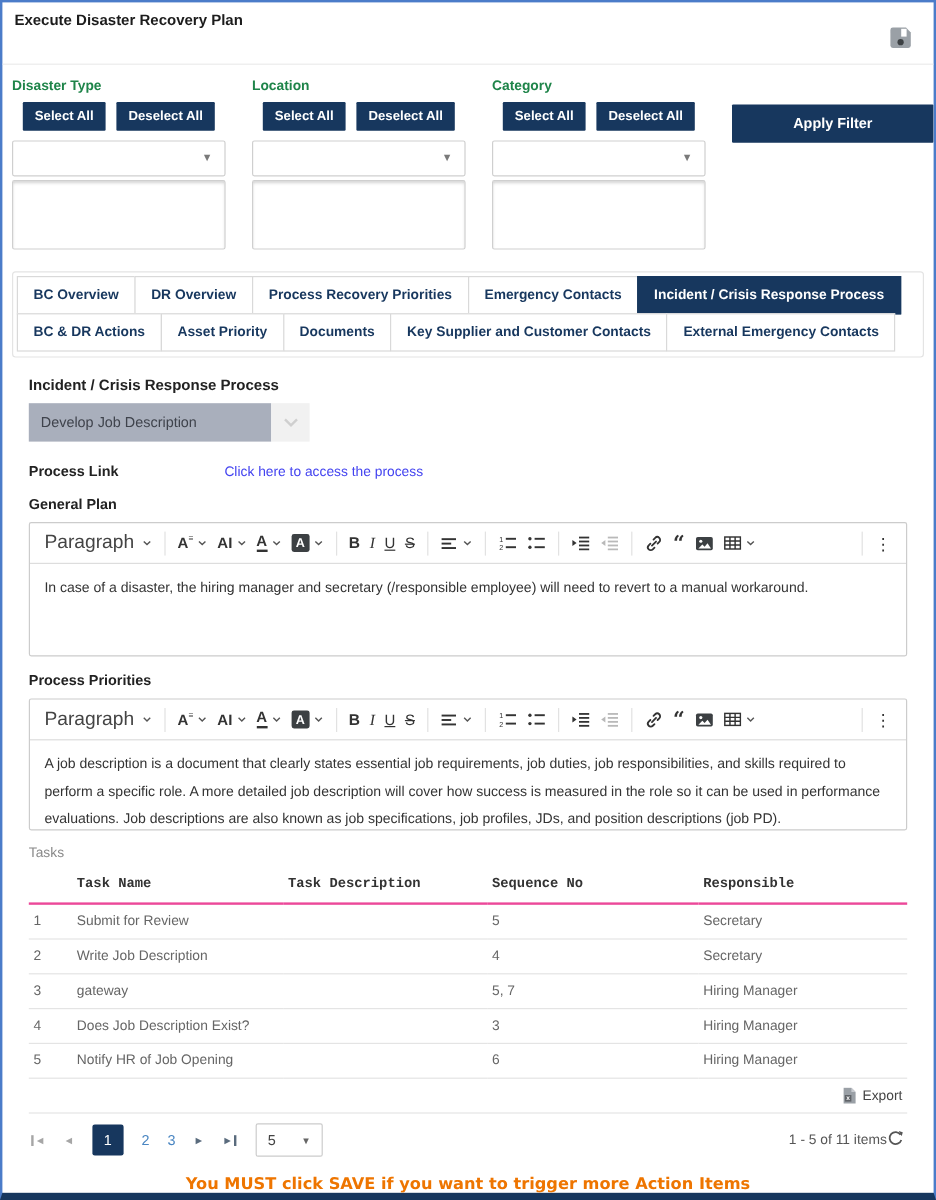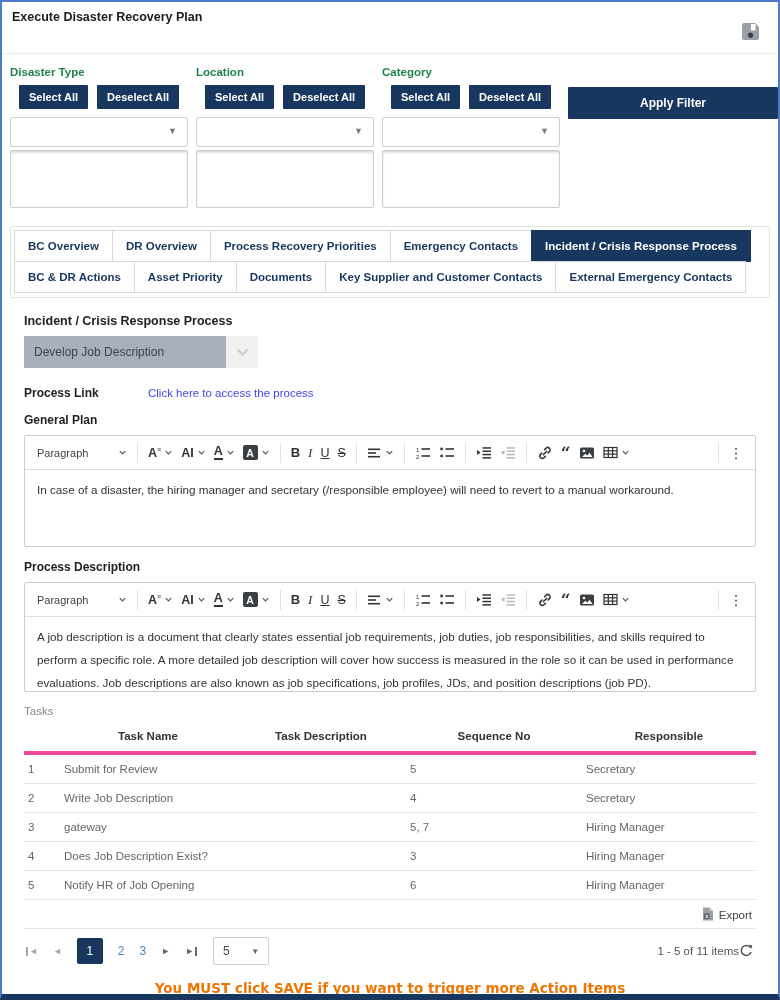--- a/index.html
+++ b/index.html
@@ -7,21 +7,21 @@
   body { font-family:"Liberation Sans", sans-serif; width:780px; }
   .page {
     width:780px; height:1000px; overflow:hidden; background:#fff;
     border:2px solid #4b7cc9; border-bottom:6px solid #17375e;
   }
   
   .header { position:relative; height:52px; border-bottom:1px solid #ececec; padding:8px 10px; }
   .title { font-size:12.5px; font-weight:bold; color:#1c1c1c; }
   .save-btn { position:absolute; right:16px; top:18px; cursor:pointer; }
   
-  .filters { display:flex; padding:12px 0 10px 8px; gap:8px; }
+  .filters { display:flex; padding:12px 0 10px 8px; gap:22px; }
   .fgroup { width:178px; }
   .flabel { color:#1e8449; font-weight:bold; font-size:11.5px; }
   .fbtns { display:flex; justify-content:center; gap:9px; margin:7px 0 8px; }
   .btn-navy { background:#17375e; color:#fff; border:none; font-size:11px; font-weight:bold;
     padding:6px 10px; border-radius:1px; font-family:inherit; cursor:pointer; }
   .fselect { height:30px; border:1px solid #cfcfcf; border-radius:2px; position:relative; background:#fff; }
   .fcaret { position:absolute; right:10px; top:8px; font-size:9px; color:#7a7a7a; }
   .flist { height:58px; border:1px solid #cfcfcf; border-radius:2px; margin-top:3px;
     box-shadow: inset 0 2px 3px -1px rgba(0,0,0,.22); background:#fff; }
   .apply-col { flex:1; padding-top:21px; padding-right:0; }
@@ -31,48 +31,48 @@
     display:flex; flex-wrap:wrap; }
   .tab { border:1px solid #d9d9d9; background:#fff; color:#17375e; font-weight:bold; font-size:11.5px;
     padding:9px 13px; margin:-1px 0 0 -1px; cursor:pointer; white-space:nowrap; }
   .tab.active { background:#17375e; color:#fff; border-color:#17375e; }
   
   .main { padding:0 22px; }
   .sec-heading { font-size:12.5px; font-weight:bold; color:#222; margin-top:16px; }
   .dis-select { display:flex; width:234px; height:32px; margin-top:8px; cursor:default; }
   .dis-value { flex:1; background:#a9afbc; color:#3f434c; font-size:12px; padding:9px 10px; }
   .dis-caret { width:32px; background:#f1f1f1; display:flex; align-items:center; justify-content:center; }
-  .plink-row { display:flex; align-items:baseline; margin-top:18px; }
+  .plink-row { display:flex; align-items:baseline; margin-top:18px;gap:39px; }
   .plink-label { font-weight:bold; font-size:12px; color:#222; width:124px; }
   .plink { color:#4343f0; font-size:11.5px; text-decoration:none; cursor:pointer; }
   .block-label { font-weight:bold; font-size:12px; color:#222; margin-top:13px; }
   
   .editor { border:1px solid #ccc; border-radius:2px; margin-top:8px; background:#fff; }
   .toolbar { display:flex; align-items:center; height:34px; padding:0 8px; border-bottom:1px solid #ddd; color:#333; }
   .tsep { width:1px; height:20px; background:#e2e2e2; margin:0 6px; flex:none; }
   .tbtn { display:flex; align-items:center; gap:3px; padding:2px 4px; cursor:pointer; flex:none; }
-  .para { width:98px; justify-content:space-between; font-size:11px; color:#444; }
+  .para { width:98px; justify-content:space-between; font-size:16px; color:#444; }
   .glyph-b { font-weight:bold; font-size:13px; }
   .glyph-i { font-family:"Liberation Serif", serif; font-style:italic; font-size:13px; }
   .glyph-u { font-size:12.5px; text-decoration:underline; }
   .glyph-s { font-size:12.5px; text-decoration:line-through; }
   .glyph-a { font-size:12.5px; font-weight:bold; }
   .a-sup { font-size:7px; vertical-align:top; }
   .a-under { border-bottom:2px solid #333; line-height:1.05; display:inline-block; }
   .a-box { background:#3c4043; color:#fff; width:15px; height:15px; border-radius:2px;
     display:inline-flex; align-items:center; justify-content:center; font-size:10.5px; font-weight:bold; }
   .quote-glyph { font-family:"DejaVu Serif", serif; font-weight:bold; font-size:17px; line-height:10px; height:11px; }
   .overflow-glyph { font-size:14px; color:#333; }
   .tspacer { flex:1; }
   .ed-content { padding:9px 12px; font-size:11.7px; color:#333; line-height:1.95; }
   .h76 { height:76px; } .h74 { height:74px; }
   
   .tasks-label { color:#8a8a8a; font-size:11.5px; margin-top:13px; }
   table.tasks { width:100%; border-collapse:collapse; font-size:11.5px; margin-top:4px; }
-  .tasks th { text-align:center; font-weight:bold; color:#333; padding:9px 4px; border-bottom:4px solid #ec4899; }
+  .tasks th { text-align:left; font-weight:bold; color:#333; padding:9px 4px; border-bottom:2px solid #ec4899;font-family:Liberation Mono, monospace; }
   .tasks td { color:#666; padding:8px 4px; border-bottom:1px solid #e4e4e4; }
   .export-row { display:flex; justify-content:flex-end; align-items:flex-end; gap:5px; padding:7px 4px;
     border-bottom:1px solid #e4e4e4; font-size:11.5px; color:#444; cursor:pointer; }
   
   .pager { display:flex; align-items:center; padding:8px 2px 6px; color:#666; }
   .pg-nav { display:flex; align-items:center; gap:15px; }
   .pg-arrow { font-size:9px; cursor:pointer; display:flex; align-items:center; }
   .pg-dim { color:#a6a6a6; } .pg-dark { color:#5a6b7d; }
   .bar-l { border-left:2px solid currentColor; height:9px; margin-right:1px; }
   .bar-r { border-left:2px solid currentColor; height:9px; margin-left:1px; }
@@ -292,21 +292,21 @@
               <polyline points="2,3.5 5,6.5 8,3.5" fill="none" stroke="#555" stroke-width="1.3"></polyline>
             </svg>
         </span>
         <span class="tspacer"></span>
         <span class="tsep"></span>
         <span class="tbtn overflow-glyph">⋮</span>
       </div>
       <div class="ed-content h76">In case of a disaster, the hiring manager and secretary (/responsible employee) will need to revert to a manual workaround.</div>
     </div>
 
-    <div class="block-label">Process Description</div>
+    <div class="block-label">Process Priorities</div>
 
     <div class="editor">
       <div class="toolbar">
         <span class="tbtn para">
           <span>Paragraph</span>
           <svg width="9" height="9" viewBox="0 0 10 10">
               <polyline points="2,3.5 5,6.5 8,3.5" fill="none" stroke="#555" stroke-width="1.3"></polyline>
             </svg>
         </span>
         <span class="tsep"></span>

